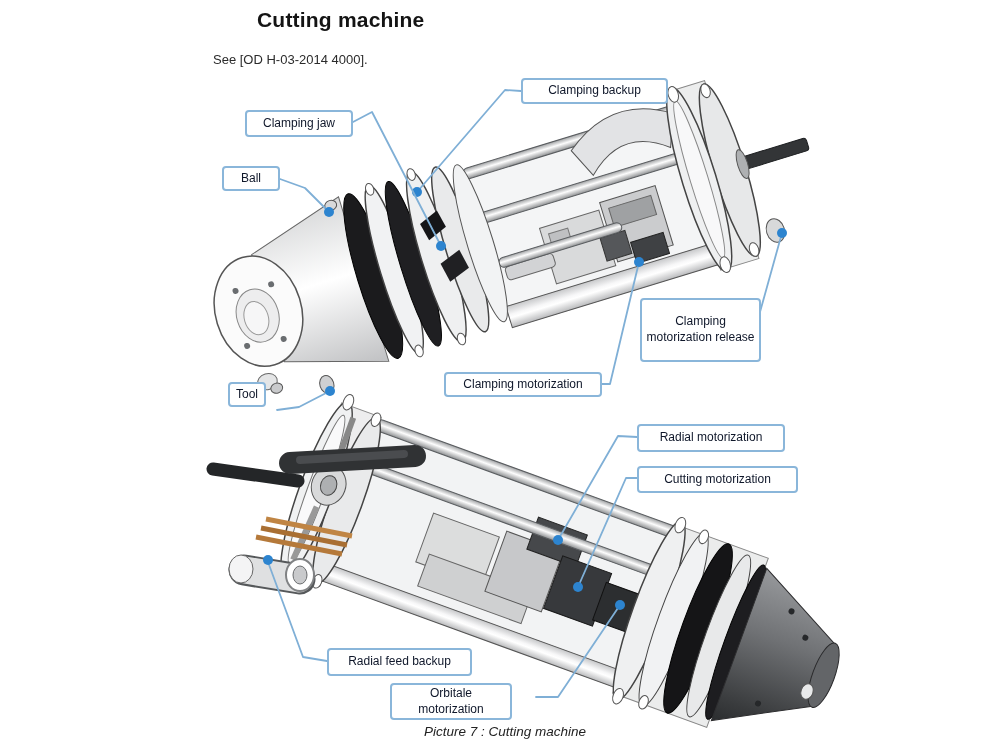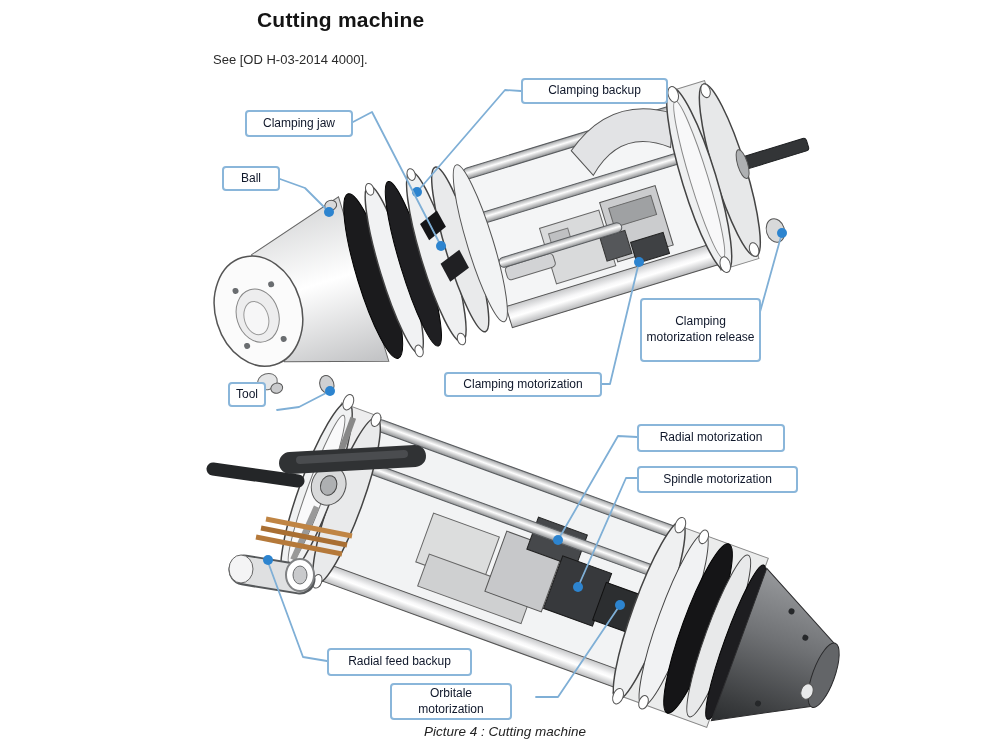--- a/index.html
+++ b/index.html
@@ -214,19 +214,19 @@
   </svg>
 
   <div id="callout-layer">
       <div class="callout" style="left: 521px; top: 78px; width: 147px; min-height: 26px;">Clamping backup</div>
       <div class="callout" style="left: 245px; top: 110px; width: 108px; min-height: 27px;">Clamping jaw</div>
       <div class="callout" style="left: 222px; top: 166px; width: 58px; min-height: 25px;">Ball</div>
       <div class="callout" style="left: 640px; top: 298px; width: 121px; min-height: 64px;">Clamping motorization release</div>
       <div class="callout" style="left: 422px; top: 372px; width: 158px; min-height: 25px; margin-left: 22px;">Clamping motorization</div>
       <div class="callout" style="left: 228px; top: 382px; width: 38px; min-height: 25px;">Tool</div>
       <div class="callout" style="left: 637px; top: 424px; width: 148px; min-height: 28px;">Radial motorization</div>
-      <div class="callout" style="left: 637px; top: 466px; width: 161px; min-height: 27px;">Spindle motorization</div>
+      <div class="callout" style="left: 637px; top: 466px; width: 161px; min-height: 27px;">Cutting motorization</div>
       <div class="callout" style="left: 327px; top: 648px; width: 145px; min-height: 28px;">Radial feed backup</div>
       <div class="callout" style="left: 390px; top: 683px; width: 122px; min-height: 27px;">Orbitale motorization</div>
     </div>
 
-  <p class="caption">Picture 4 : Cutting machine</p>
+  <p class="caption">Picture 7 : Cutting machine</p>
 </div>
 
 </body></html>

